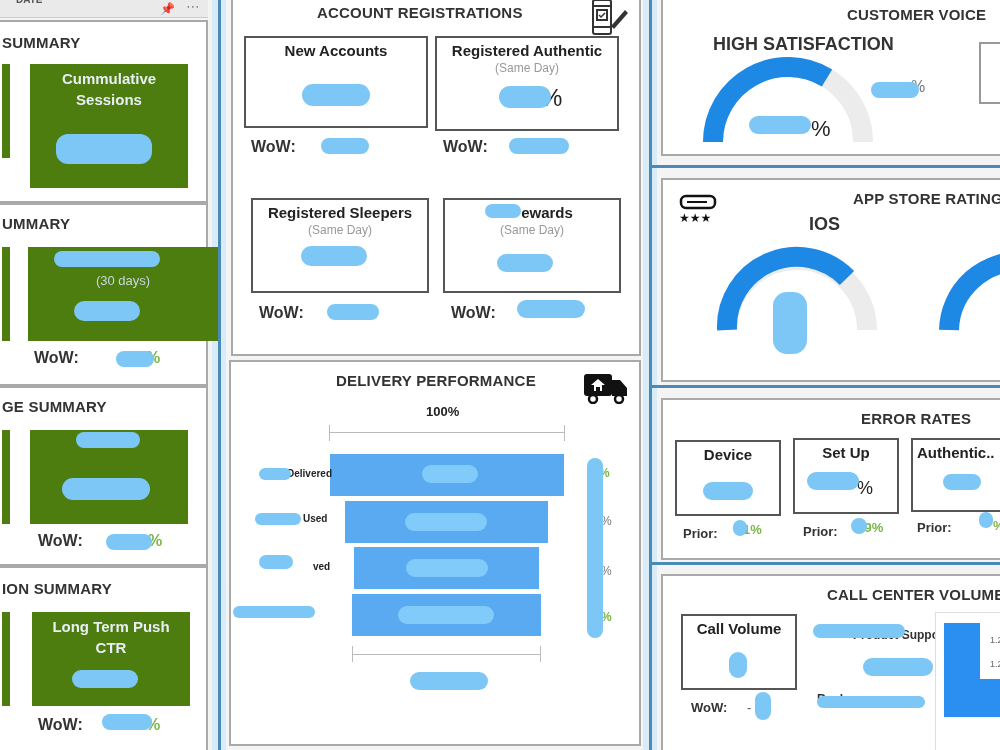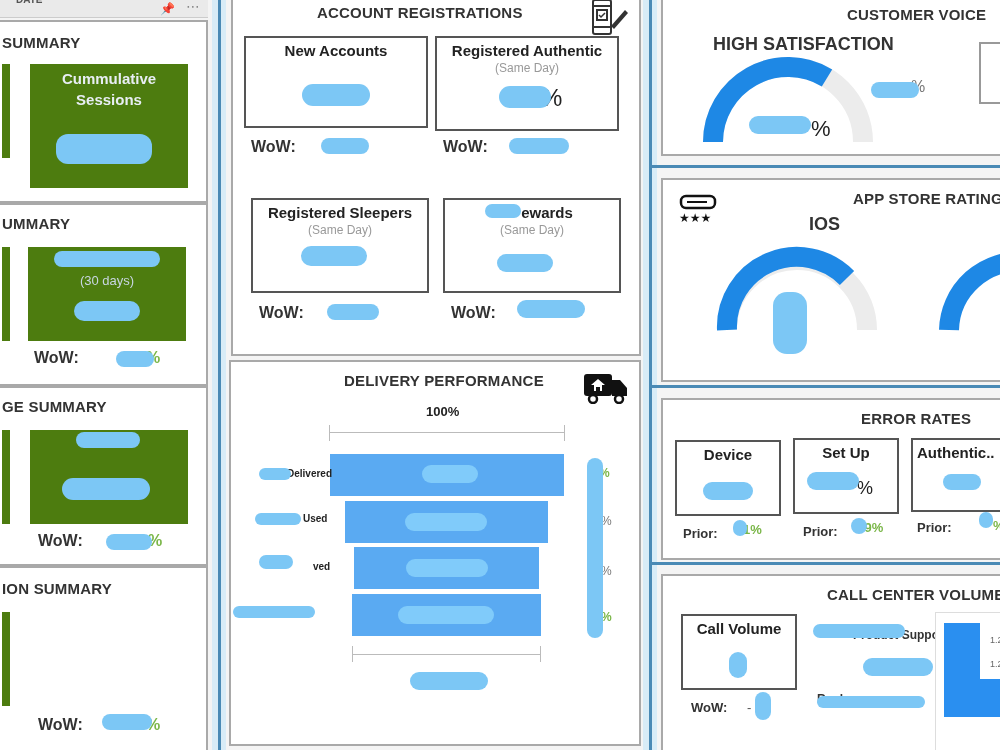--- a/index.html
+++ b/index.html
@@ -49,21 +49,21 @@
     <div class="dark-card" style="left:4px;top:42px;width:8px;height:94px;"></div>
     <div class="dark-card" style="left:32px;top:42px;width:158px;height:124px;">
       <div class="lbl" style="padding:0 18px;">Cummulative Sessions</div>
       <div class="redact" style="left:26px;top:70px;width:96px;height:30px;"></div>
     </div>
   </div>
 
   <div class="panel" style="left:-4px;top:203px;width:212px;height:183px;">
     <div class="section-title" style="left:4px;top:10px;">UMMARY</div>
     <div class="dark-card" style="left:4px;top:42px;width:8px;height:94px;"></div>
-    <div class="dark-card" style="left:30px;top:42px;width:158px;height:94px;">
+    <div class="dark-card" style="left:30px;top:42px;width:190px;height:94px;">
       <div class="redact" style="left:26px;top:4px;width:106px;height:16px;"></div>
       <div class="sub" style="margin-top:26px;">(30 days)</div>
       <div class="redact" style="left:46px;top:54px;width:66px;height:20px;"></div>
     </div>
     <div class="wow" style="left:36px;top:144px;">WoW:</div>
     <div style="position:absolute;left:118px;top:142px;width:50px;height:20px;">
       <span class="green" style="position:absolute;left:30px;top:2px;font-size:16px;">%</span>
       <div class="redact" style="left:0;top:4px;width:38px;height:16px;"></div>
     </div>
   </div>
@@ -78,20 +78,24 @@
     <div class="wow" style="left:40px;top:144px;">WoW:</div>
     <div style="position:absolute;left:108px;top:142px;width:60px;height:20px;">
       <span class="green" style="position:absolute;left:42px;top:2px;font-size:16px;">%</span>
       <div class="redact" style="left:0;top:4px;width:46px;height:16px;"></div>
     </div>
   </div>
 
   <div class="panel" style="left:-4px;top:566px;width:212px;height:190px;">
     <div class="section-title" style="left:4px;top:12px;">ION SUMMARY</div>
     <div class="dark-card" style="left:4px;top:44px;width:8px;height:94px;"></div>
+    <div class="dark-card" style="left:34px;top:44px;width:158px;height:94px;">
+      <div class="lbl" style="padding:0 14px;">Long Term Push CTR</div>
+      <div class="redact" style="left:40px;top:58px;width:66px;height:18px;"></div>
+    </div>
     <div class="wow" style="left:40px;top:148px;">WoW:</div>
     <div style="position:absolute;left:104px;top:144px;width:60px;height:20px;">
       <span class="green" style="position:absolute;left:44px;top:4px;font-size:16px;">%</span>
       <div class="redact" style="left:0;top:2px;width:50px;height:16px;"></div>
     </div>
   </div>
 
   <div class="panel" style="left:231px;top:-4px;width:410px;height:360px;">
     <div class="section-title" style="left:84px;top:6px;">ACCOUNT REGISTRATIONS</div>
     <svg class="icon" style="left:356px;top:0px;" width="42" height="38" viewBox="0 0 42 38">
@@ -131,21 +135,21 @@
       <div class="title" style="padding-left:30px;">ewards</div>
       <div class="redact" style="left:40px;top:4px;width:36px;height:14px;"></div>
       <div class="note">(Same Day)</div>
       <div class="redact" style="left:52px;top:54px;width:56px;height:18px;"></div>
     </div>
     <div class="wow" style="left:218px;top:306px;">WoW:</div>
     <div class="redact" style="left:284px;top:302px;width:68px;height:18px;"></div>
   </div>
 
   <div class="panel" style="left:229px;top:360px;width:412px;height:386px;">
-    <div class="section-title" style="left:113px;top:10px;">DELIVERY PERFORMANCE</div>
+    <div class="section-title" style="left:105px;top:10px;">DELIVERY PERFORMANCE</div>
     <svg class="icon" style="left:352px;top:10px;" width="46" height="32" viewBox="0 0 46 32">
       <rect x="1" y="2" width="28" height="22" rx="3" fill="#111"></rect>
       <path d="M29 8 h8 l7 8 v8 h-15 z" fill="#111"></path>
       <path d="M15 7 l-7 6 h3 v6 h8 v-6 h3 z" fill="#fff"></path>
       <rect x="13" y="15" width="4" height="4" fill="#111"></rect>
       <circle cx="10" cy="27" r="4" fill="#fff" stroke="#111" stroke-width="2.5"></circle>
       <circle cx="36" cy="27" r="4" fill="#fff" stroke="#111" stroke-width="2.5"></circle>
     </svg>
     <div style="position:absolute;left:195px;top:42px;font-weight:bold;font-size:13px;">100%</div>
 

